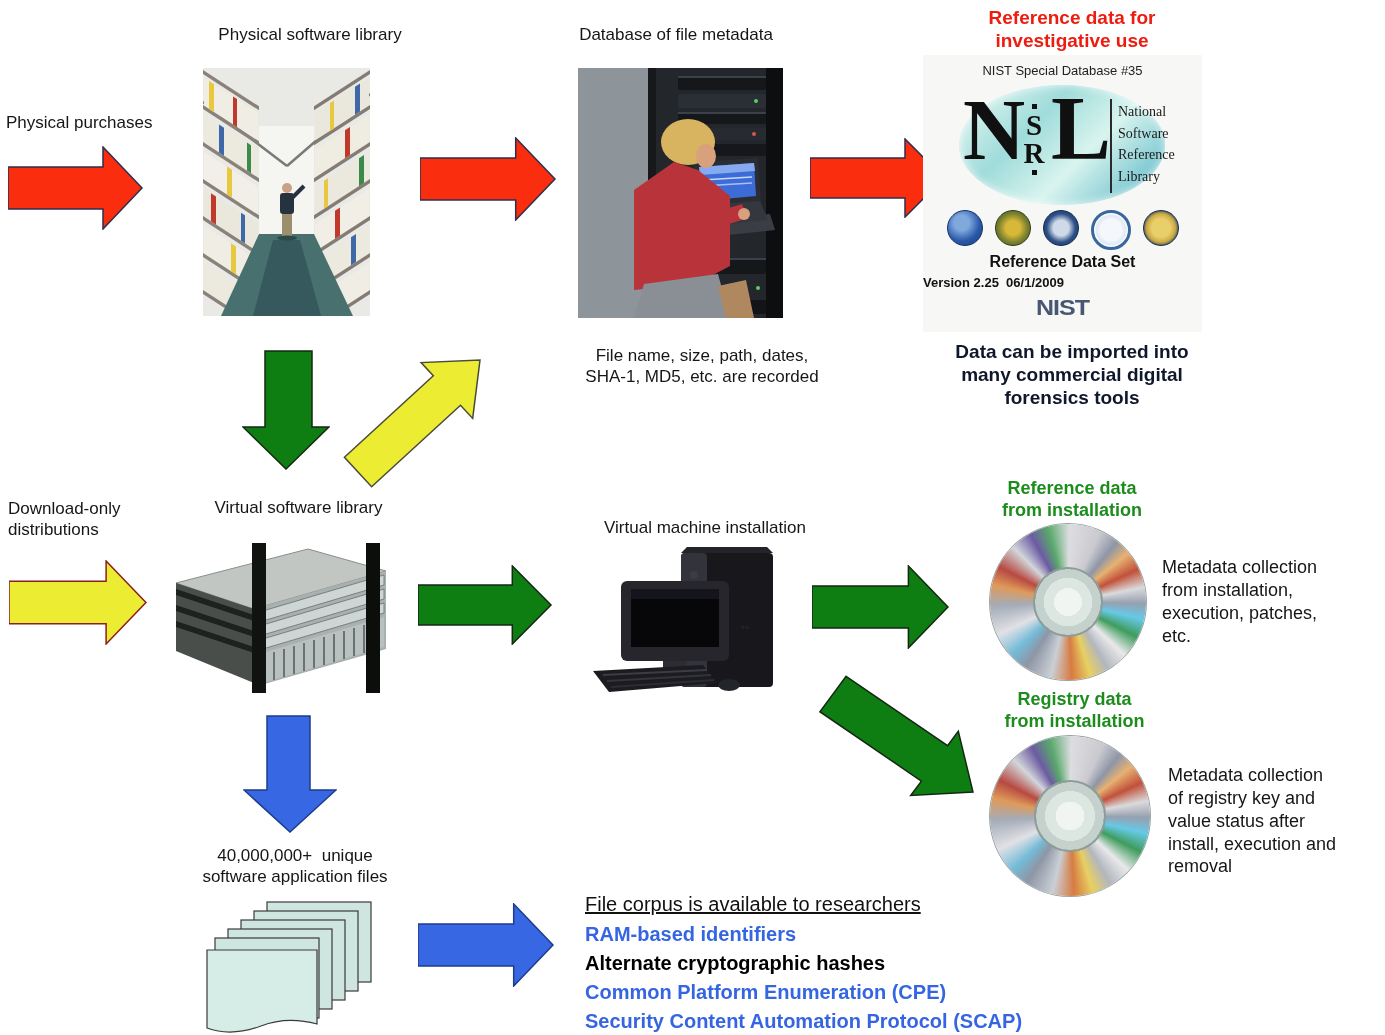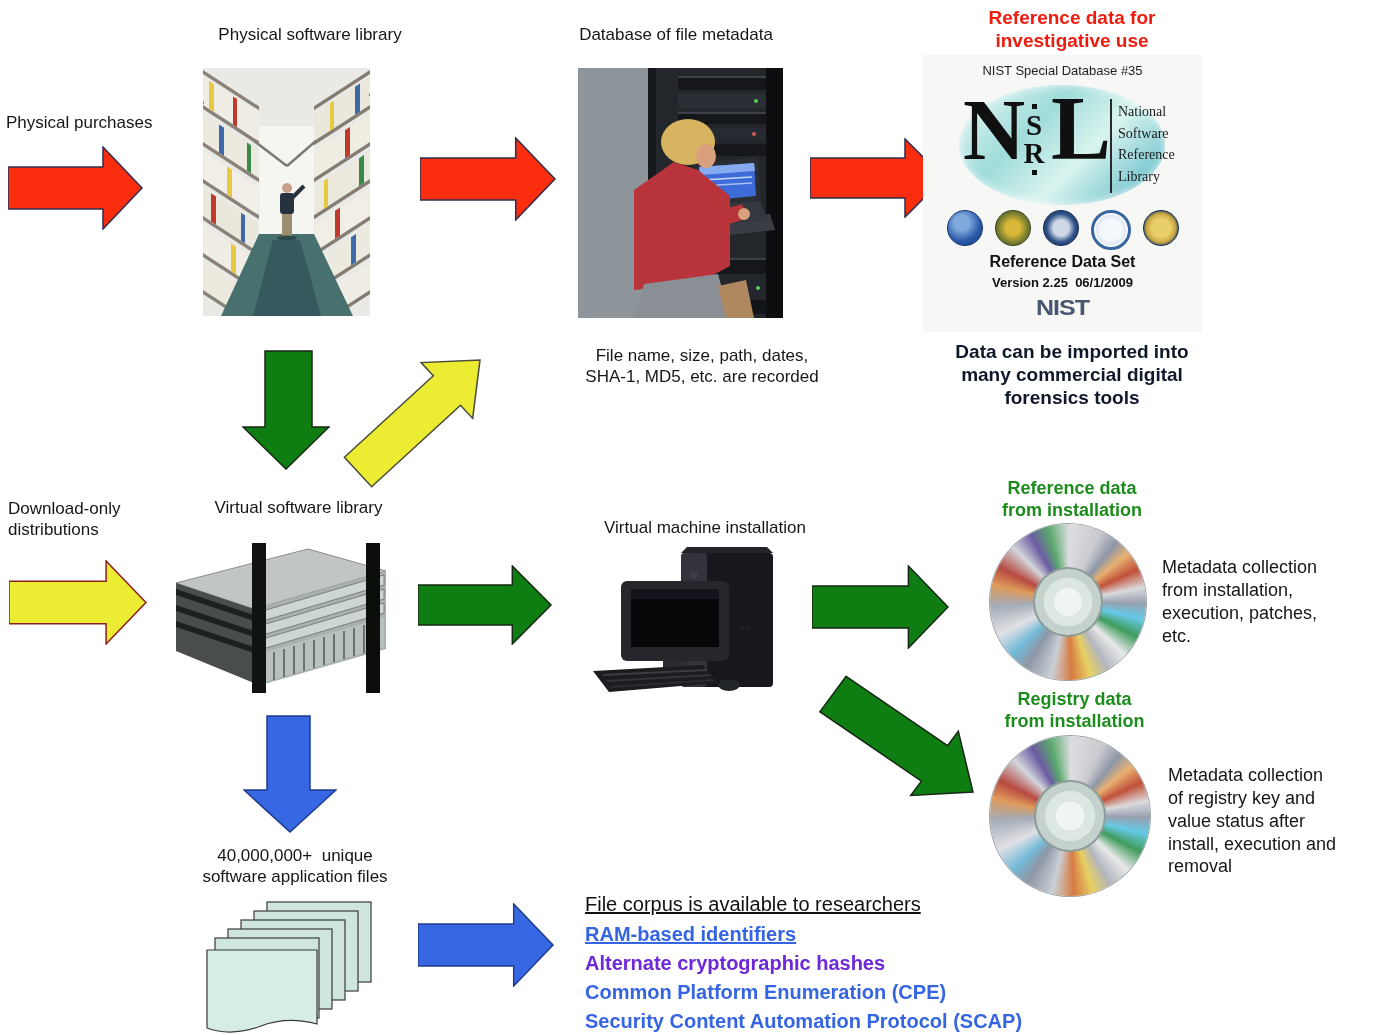--- a/index.html
+++ b/index.html
@@ -34,21 +34,21 @@
   .nsrl-side { position:absolute; left:163px; top:16px; font-family:"Liberation Serif", serif;
     font-size:14px; line-height:1.55; color:#1a1a1a; }
   .seal-row { position:absolute; left:0; top:155px; width:100%; display:flex; justify-content:center; gap:12px; }
   .seal { width:34px; height:34px; border-radius:50%; }
   .seal-nij { background:radial-gradient(circle at 40% 35%, #7fa8dd 0 25%, #2a59a8 60%, #173f82); border:1px solid #12306a; }
   .seal-fbi { background:radial-gradient(circle, #d8b838 0 30%, #7c8030 60%, #3d531f); border:1px solid #2c3d14; }
   .seal-dod { background:radial-gradient(circle, #cfd9e8 0 32%, #2c4f86 60%, #17335e); border:1px solid #102档648; border:1px solid #122a4e; }
   .seal-dhs { background:radial-gradient(circle, #f4f7fb 0 45%, #dfe8f4 60%, #ffffff 70%); border:3px solid #39669e; }
   .seal-usss { background:radial-gradient(circle, #e8cf6a 0 38%, #caa842 60%, #1d3b68 78%, #ddc564); border:1px solid #172f56; }
   .nsrl-rds { position:absolute; top:198px; left:0; width:100%; text-align:center; font-weight:bold; font-size:16px; color:#111; }
-  .nsrl-ver { position:absolute; top:220px; left:0; width:100%; text-align:center; font-weight:bold; font-size:13px; color:#111; white-space:pre-wrap; }
+  .nsrl-ver { position:absolute; top:220px; left:0; width:100%; font-weight:bold; font-size:13px; color:#111; white-space:pre-wrap; }
   .nist-logo { position:absolute; top:238px; left:0; width:100%; text-align:center;
     font-weight:bold; font-size:25px; letter-spacing:-1px; color:#495872; transform:scaleY(.9); }
 
   
   .cd { position:absolute; border-radius:50%;
     background:conic-gradient(from 25deg,
       #c9c9cf 0deg,#8e96a6 14deg,#e7b172 26deg,#c1513a 40deg,#dadadc 54deg,
       #97a0b0 66deg,#66c9e6 78deg,#3f9c5c 92deg,#e9e9eb 108deg,#b2b6be 124deg,
       #e7d062 138deg,#d77b42 152deg,#cacfd5 168deg,#8e96a6 188deg,#74bbd8 202deg,
       #e1e1e5 220deg,#a4acb8 242deg,#df9a5a 258deg,#b74a42 272deg,#d2d6db 290deg,
@@ -367,19 +367,19 @@
       <path d="M2,50 L112,50 L112,124 Q82,116 56,126 Q26,137 2,128 Z" fill="#d6ece6"></path>
     </g>
   </svg>
 
   <svg class="abs" style="left:418px;top:903px;" width="137" height="84" viewBox="0 0 136 84" preserveAspectRatio="none">
     <polygon points="0,21 95,21 95,1 134,42 95,83 95,63 0,63" stroke="#1e3c8c" stroke-width="1.5" vector-effect="non-scaling-stroke" fill="#3767e2"></polygon>
   </svg>
 
   <div class="abs" style="left:585px;top:893px;width:560px;">
     <div class="corpus-head">File corpus is available to researchers</div>
-    <span class="corpus-item" style="color: rgb(53, 101, 226); text-decoration: underline;">RAM-based identifiers</span>
-    <span class="corpus-item" style="color: #6d28d9;">Alternate cryptographic hashes</span>
+    <span class="corpus-item" style="color: rgb(53, 101, 226);">RAM-based identifiers</span>
+    <span class="corpus-item" style="color: #000000;">Alternate cryptographic hashes</span>
     <span class="corpus-item" style="color: rgb(53, 101, 226);">Common Platform Enumeration (CPE)</span>
     <span class="corpus-item" style="color: rgb(53, 101, 226);">Security Content Automation Protocol (SCAP)</span>
   </div>
 
 </div>
 
 </body></html>

